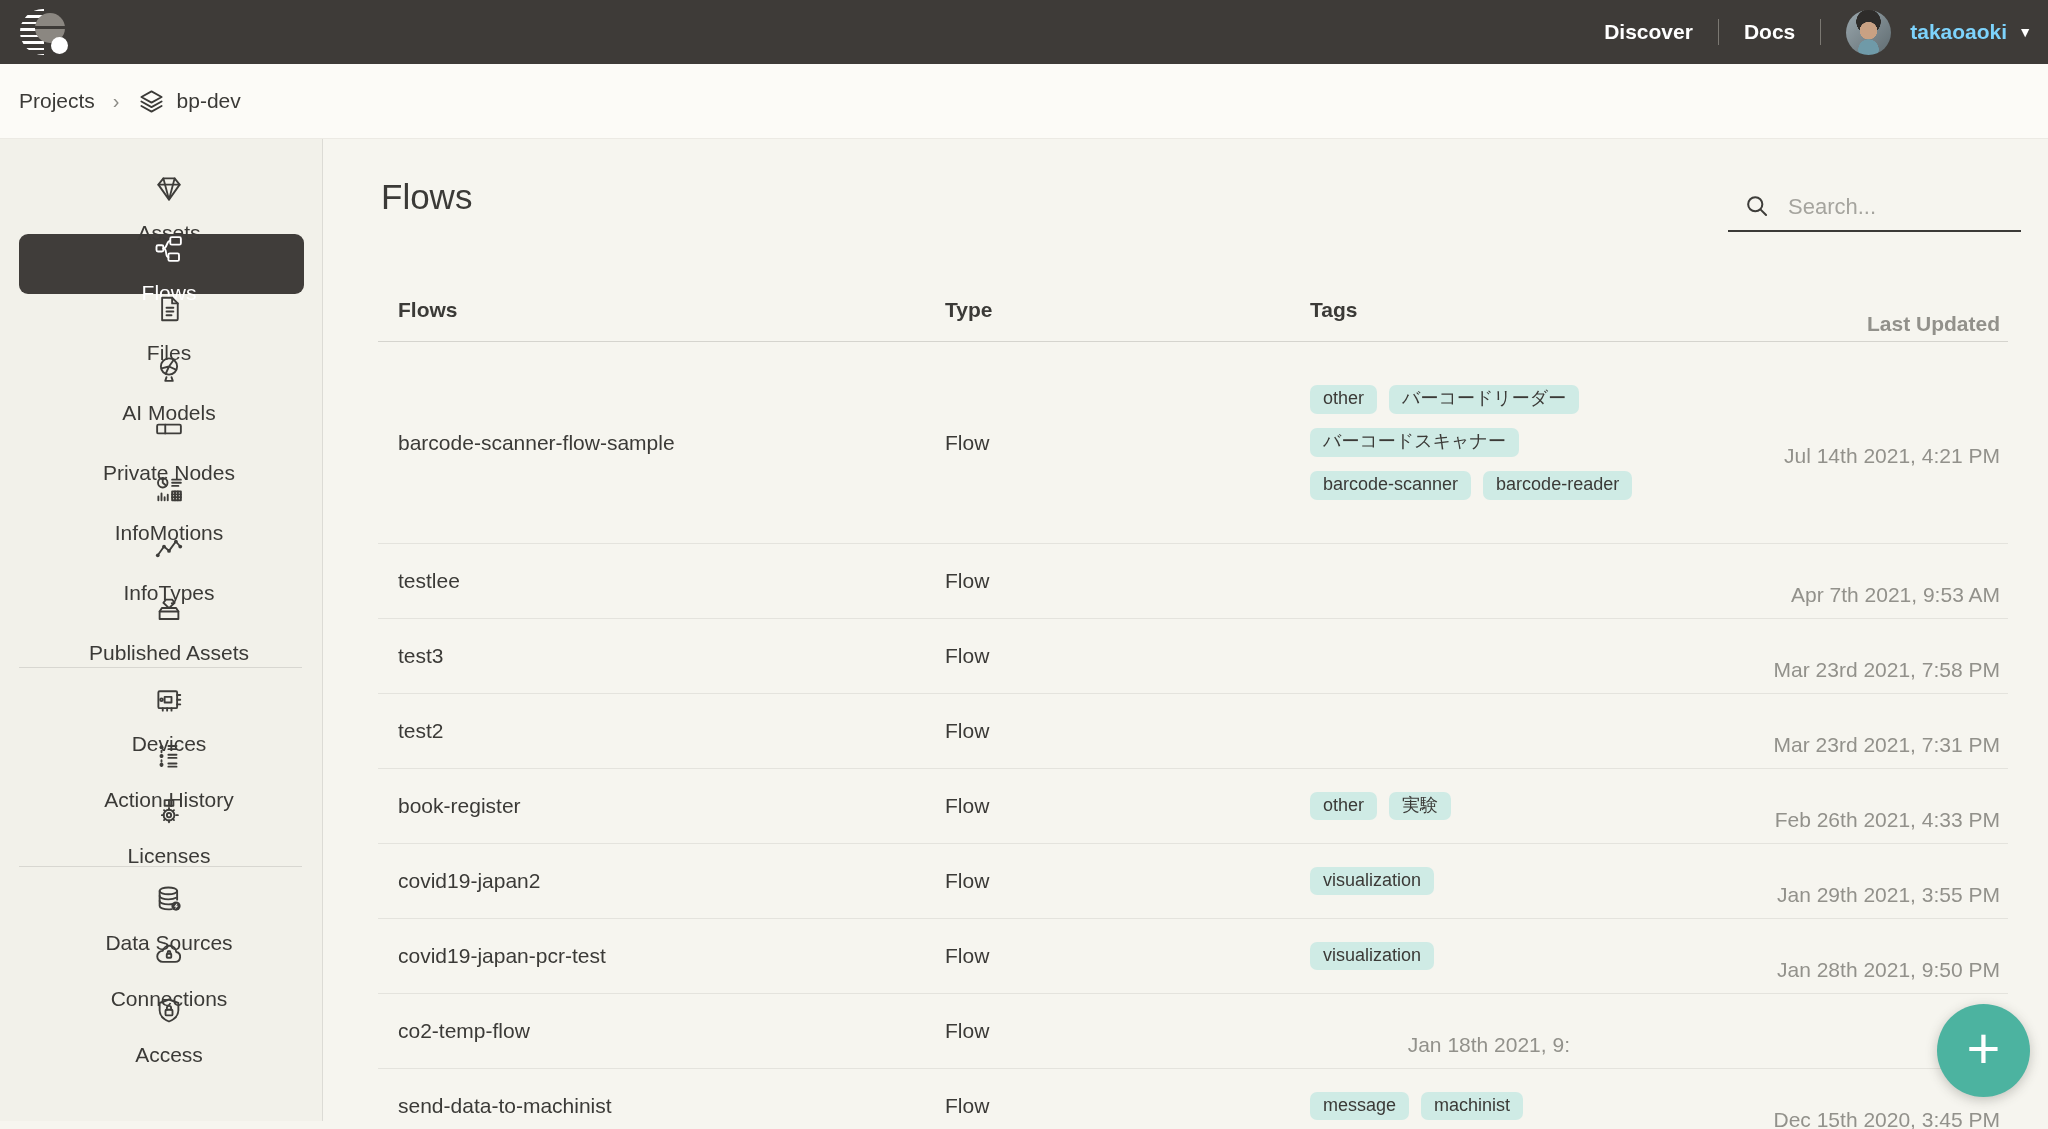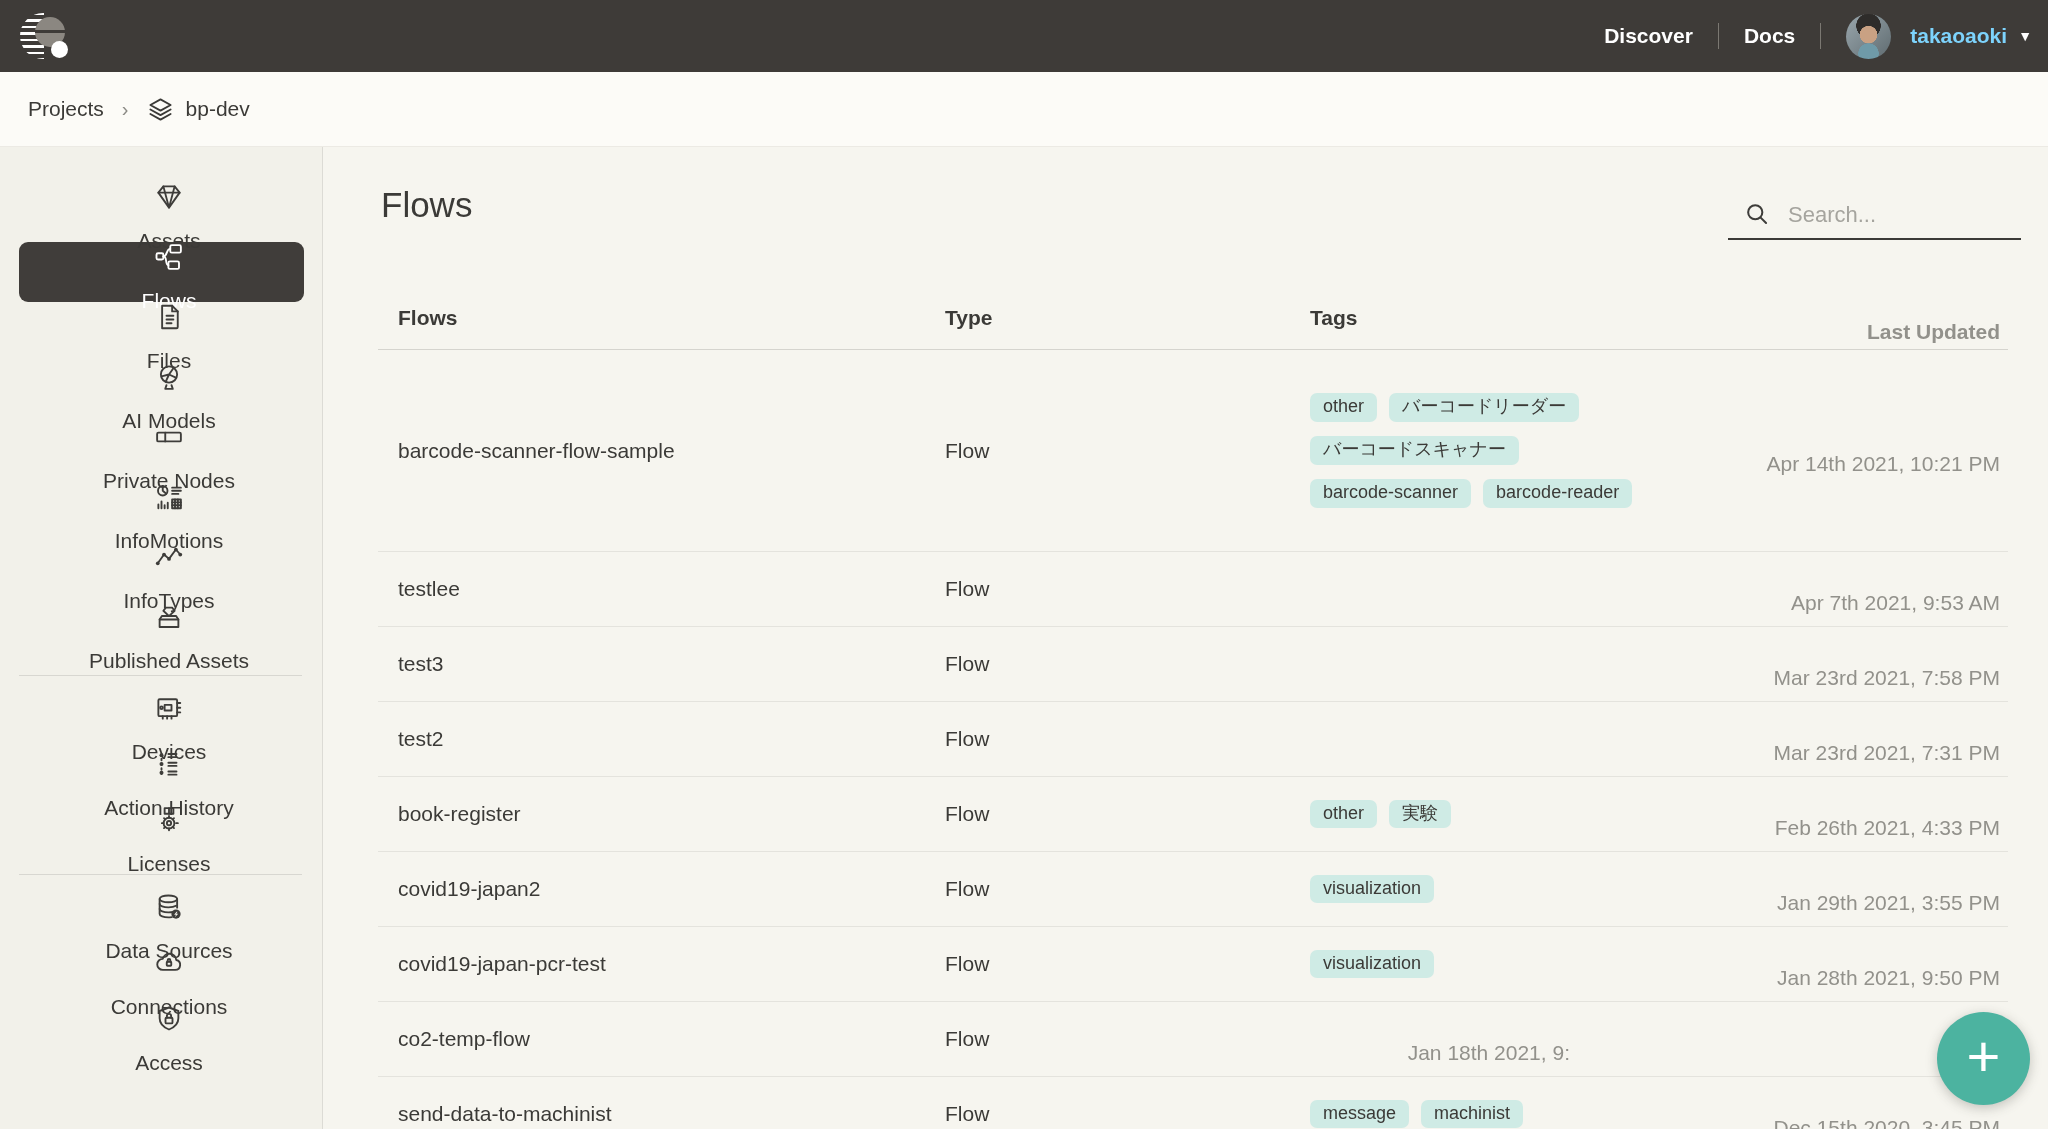--- a/index.html
+++ b/index.html
@@ -1,20 +1,20 @@
 <!DOCTYPE html>
 <html><head>
 <meta charset="utf-8">
 <style>
   html,body{margin:0;padding:0;background:#e9e8e2;}
   .page{position:relative;width:2048px;height:1129px;overflow:hidden;
         font-family:"Liberation Sans",sans-serif;color:#3b3a37;background:#f6f5ef;}
 
   
-  .topbar{display:flex;align-items:center;height:72px;background:var(--topbar-bg,#3e3b38);
+  .topbar{display:flex;align-items:center;height:64px;background:var(--topbar-bg,#3e3b38);
           padding:0 16px 0 12px;box-sizing:border-box;}
   .logo{position:relative;width:52px;height:52px;margin-left:8px;cursor:pointer;flex:0 0 auto;}
   .logo-stripes{position:absolute;left:0;top:3px;width:24px;height:46px;border-radius:23px 0 0 23px;
     background:repeating-linear-gradient(to bottom,#ffffff 0 2.5px,transparent 2.5px 6.5px);}
   .logo-disc{position:absolute;left:15px;top:7px;width:30px;height:30px;border-radius:50%;background:#8b8781;}
   .logo-disc:after{content:"";position:absolute;left:0;top:13px;width:30px;height:3px;background:#3e3b38;}
   .logo-dot{position:absolute;left:31px;top:31px;width:17px;height:17px;border-radius:50%;background:#fff;}
   .topnav{margin-left:auto;display:flex;align-items:center;gap:25px;}
   .topnav .navlink{color:#fff;font-size:21px;font-weight:600;text-decoration:none;cursor:pointer;}
   .vsep{width:1px;height:26px;background:#7b7872;}
@@ -22,21 +22,21 @@
     background:
       radial-gradient(circle at 50% 88%, #6f9aa8 0 22%, transparent 23%),
       radial-gradient(circle at 50% 46%, #c9a183 0 26%, transparent 27%),
       radial-gradient(circle at 50% 26%, #2e2c2a 0 30%, transparent 31%),
       linear-gradient(135deg,#9aa7ad,#5f6b70);}
   .username{color:#7dd3fc;font-size:21px;font-weight:700;cursor:pointer;margin-left:-6px;}
   .caret{color:#fff;font-size:14px;margin-left:-14px;cursor:pointer;}
 
   
   .breadcrumb{height:75px;display:flex;align-items:center;gap:12px;background:#fcfbf7;
-              padding-left:28px;font-size:21px;border-bottom:1px solid #eceae4;box-sizing:border-box;}
+              padding-left:19px;font-size:21px;border-bottom:1px solid #eceae4;box-sizing:border-box;}
   .bc-link{color:#3b3a37;cursor:pointer;}
   .bc-sep{color:#8a8984;font-size:20px;margin:0 6px;}
   .bc-icon{display:flex;width:27px;height:27px;color:#3b3a37;}
   .bc-icon svg{width:100%;height:100%;}
 
   
   .body-wrap{display:flex;height:982px;}
   .sidebar{width:323px;flex:0 0 323px;background:#f2f1ea;border-right:1px solid #dcdbd5;
            padding-top:35px;box-sizing:border-box;}
   .side-item{display:flex;align-items:center;height:60px;margin:0 18px 0 19px;padding-left:15px;
@@ -314,21 +314,21 @@
     <div class="col-type">Flow</div>
     <div class="col-tags">
                 <span class="c-tags-inner">
                   <span class="chip">other</span>
                   <span class="chip">バーコードリーダー</span>
                   <span class="chip">バーコードスキャナー</span>
                   <span class="chip">barcode-scanner</span>
                   <span class="chip">barcode-reader</span>
                 </span>
               </div>
-    <div class="col-date">Apr 14th 2021, 10:21 PM</div>
+    <div class="col-date">Jul 14th 2021, 4:21 PM</div>
   </div>
             <div class="trow">
     <div class="col-name">testlee</div>
     <div class="col-type">Flow</div>
     <div class="col-tags">
                 <span class="c-tags-inner"></span>
               </div>
     <div class="col-date">Apr 7th 2021, 9:53 AM</div>
   </div>
             <div class="trow">

